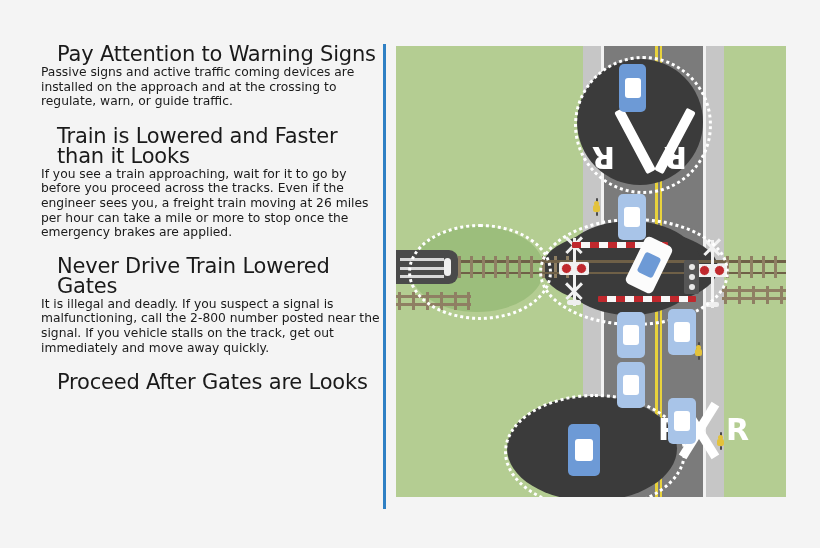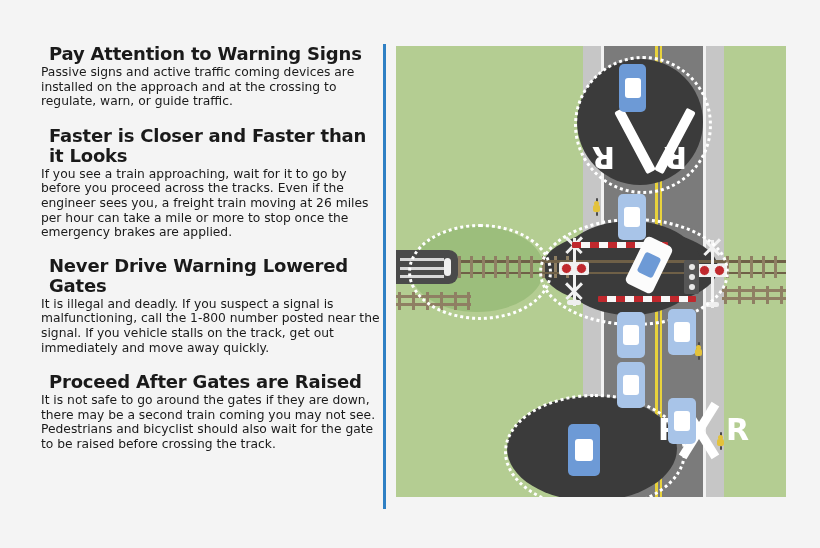--- a/index.html
+++ b/index.html
@@ -11,24 +11,24 @@
     position:relative;
   }
   .page{position:absolute;inset:0;}
 
   
   .text-col{
     position:absolute;left:41px;top:44px;width:340px;height:440px;
   }
   .block{margin-bottom:11px;}
   .block h2{
-    margin:0 0 1px 8px;
-    font-size:18px;
+    margin:0 0 1px 16px;
+    font-size:21px;
     line-height:20px;
-    font-weight:bold;
+    font-weight:normal;
     color:#1a1a1a;
     letter-spacing:-0.2px;
   }
   .block p{
     margin:0;
     font-size:12.3px;
     line-height:14.6px;
     color:#1a1a1a;
   }
   .b1{margin-bottom:17px;}
@@ -185,32 +185,31 @@
 <div class="page">
 
   <div class="text-col">
 
     <div class="block b1">
       <h2>Pay Attention to Warning Signs</h2>
       <p>Passive signs and active traffic coming devices are installed on the approach and at the crossing to regulate, warn, or guide traffic.</p>
     </div>
 
     <div class="block b2">
-      <h2>Faster is Closer and Faster than it Looks</h2>
+      <h2>Train is Lowered and Faster than it Looks</h2>
       <p>If you see a train approaching, wait for it to go by before you proceed across the tracks.  Even if the engineer sees you, a freight train moving at 26 miles per hour can take a mile or more to stop once the emergency brakes are applied.</p>
     </div>
 
     <div class="block b3">
-      <h2>Never Drive Warning Lowered Gates</h2>
-      <p>It is illegal and deadly. If you suspect a signal is malfunctioning, call the 1-800 number posted near the signal. If you vehicle stalls on the track, get out immediately and move away quickly.</p>
+      <h2>Never Drive Train Lowered Gates</h2>
+      <p>It is illegal and deadly. If you suspect a signal is malfunctioning, call the 2-800 number posted near the signal. If you vehicle stalls on the track, get out immediately and move away quickly.</p>
     </div>
 
     <div class="block">
-      <h2>Proceed After Gates are Raised</h2>
-      <p>It is not safe to go around the gates if they are down, there may be a second train coming you may not see. Pedestrians and bicyclist should also wait for the gate to be raised before crossing the track.</p>
+      <h2>Proceed After Gates are Looks</h2>
     </div>
 
   </div>
 
   <div class="divider"></div>
 
   <div class="panel">
 
     <div class="grass"></div>
 

